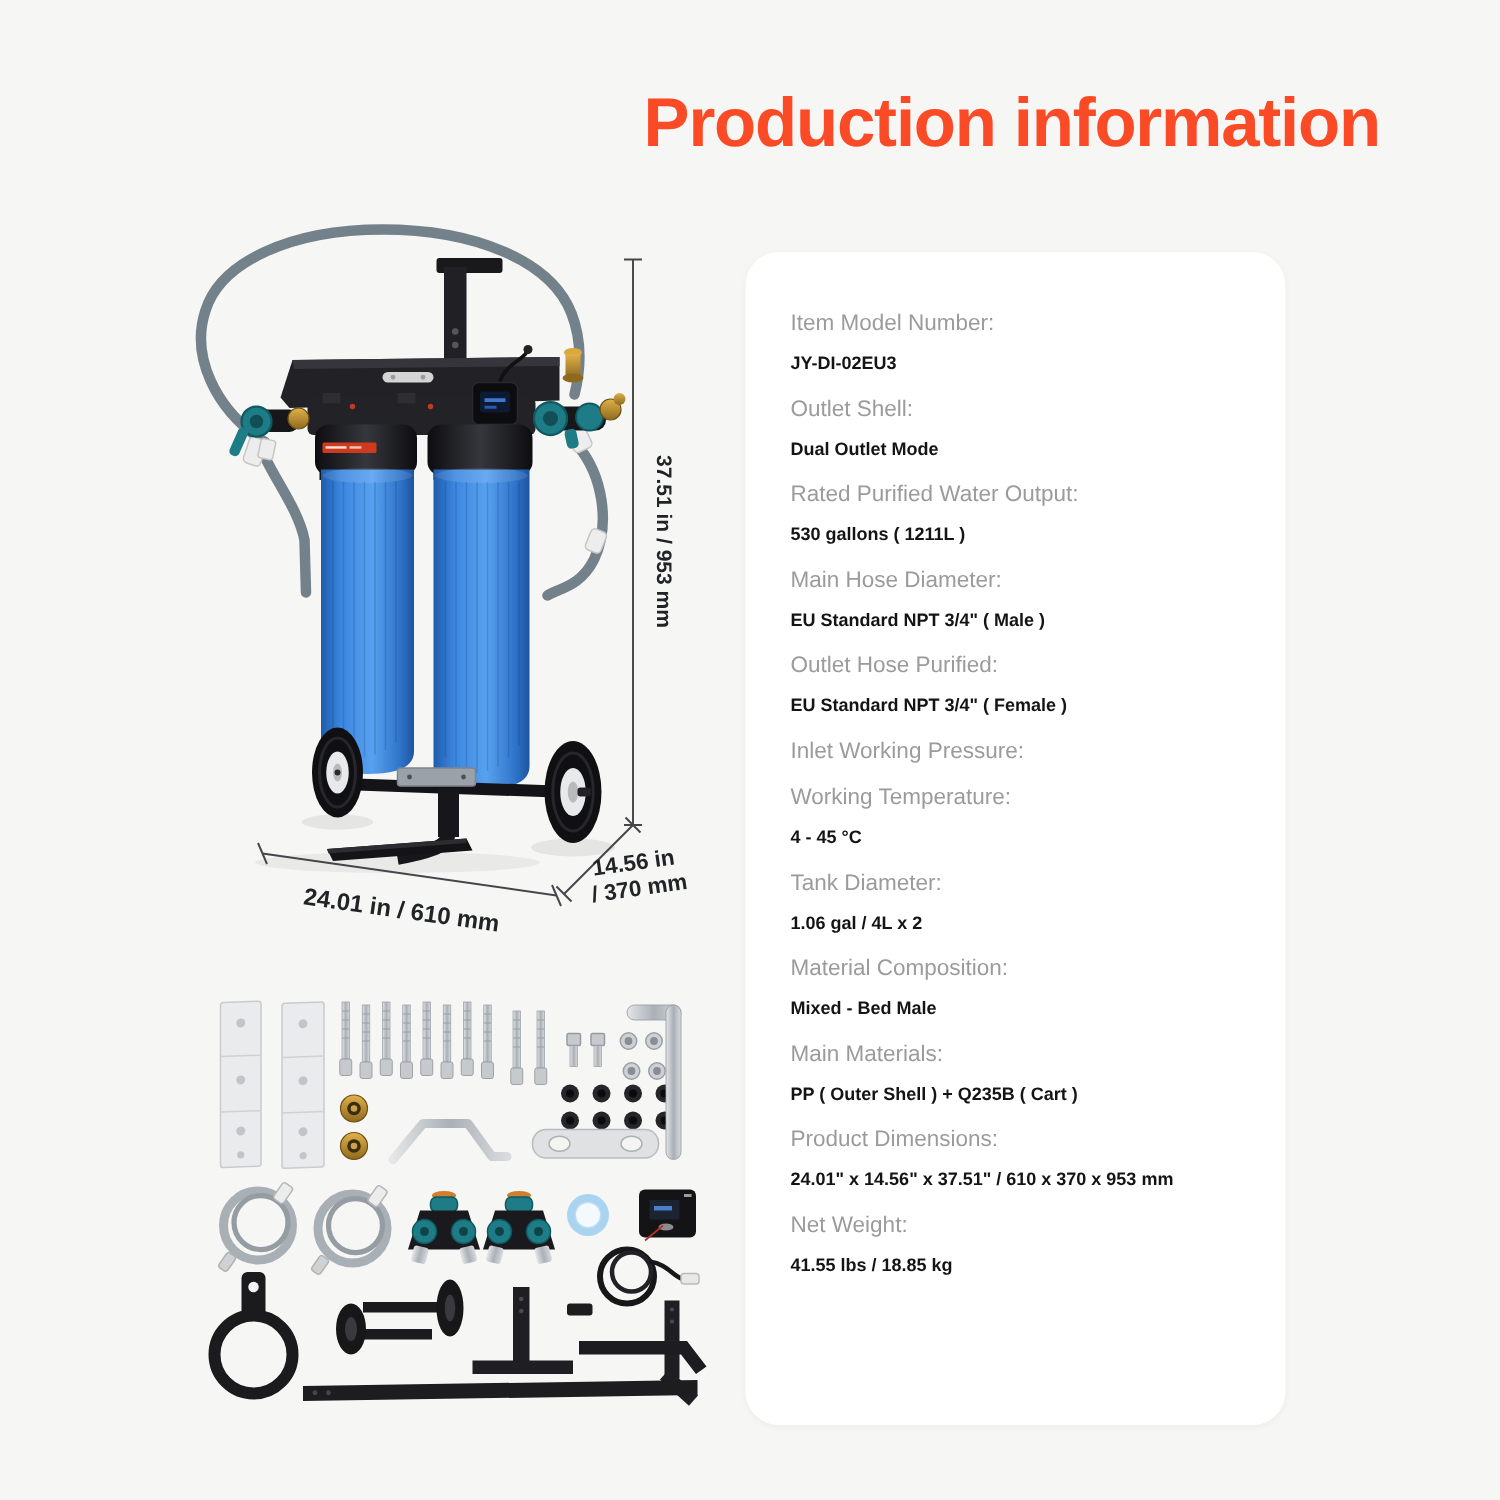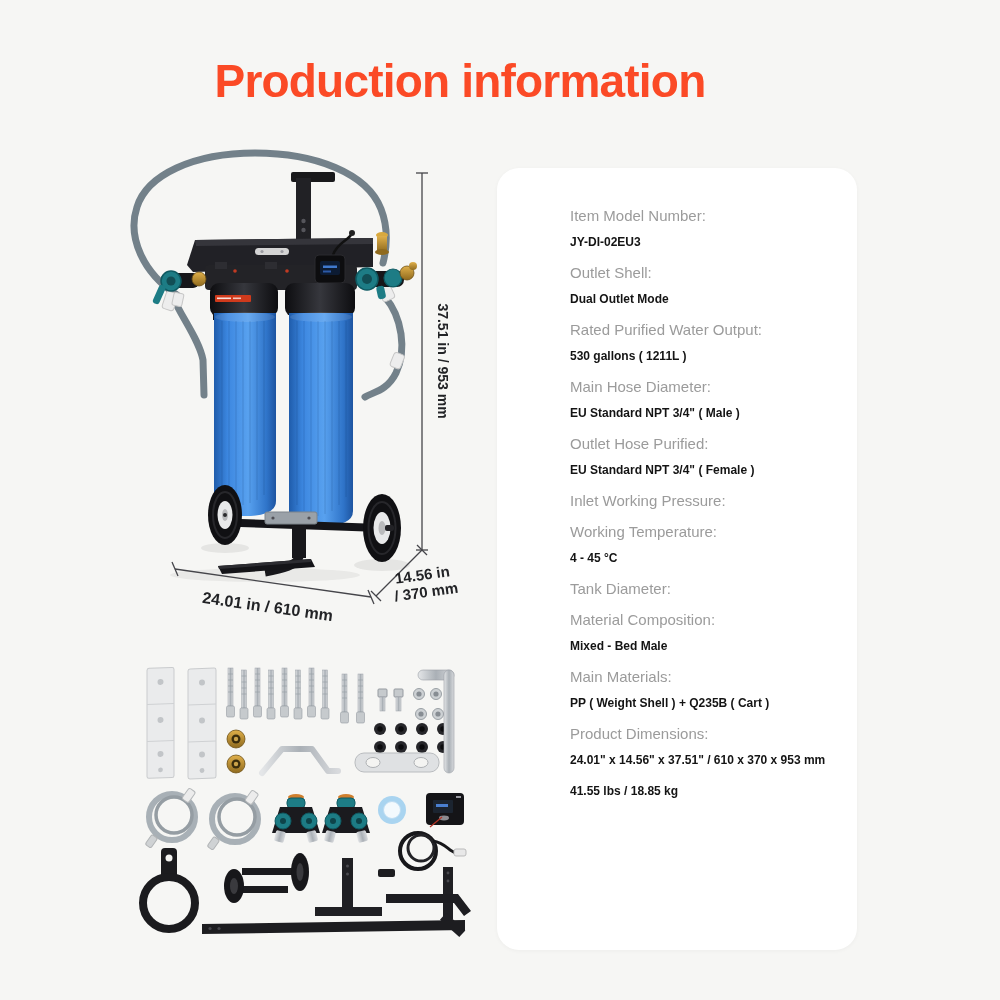--- a/index.html
+++ b/index.html
@@ -2,31 +2,31 @@
 <html><head>
 <meta charset="utf-8">
 <style>
   html,body{margin:0;padding:0;}
   .page{
     position:relative;width:1000px;height:1000px;overflow:hidden;
     background:#f6f6f4;
     font-family:"Liberation Sans",sans-serif;
   }
   .title{
-    position:absolute;top:54px;left:0;width:920px;text-align:center;
+    position:absolute;top:54px;left:0;width:920px;text-align:right;
     font-size:46px;font-weight:800;letter-spacing:-0.8px;color:#fb4a26;margin:0;
   }
   .product-figure{position:absolute;left:115px;top:145px;width:360px;height:480px;}
   .accessories-figure{position:absolute;left:130px;top:645px;width:345px;height:310px;}
   .spec-card{
     position:absolute;left:497px;top:168px;width:360px;height:782px;
     background:#ffffff;border-radius:22px;box-sizing:border-box;
     padding:38px 24px 0 30px;box-shadow:0 1px 4px rgba(0,0,0,0.04);
   }
-  .spec-row{margin-bottom:11px;margin-left:43px;}
+  .spec-row{margin-bottom:11px;}
   .spec-label{font-size:15px;line-height:20px;color:#9b9b9b;margin-bottom:6px;}
   .spec-value{font-size:12px;line-height:20px;font-weight:700;color:#141414;white-space:nowrap;}
   .dim-text{font-family:"Liberation Sans",sans-serif;font-weight:700;fill:#222326;}
   svg{display:block;}
 </style>
 </head>
 <body>
 
 <div class="page">
 
@@ -426,31 +426,33 @@
     </div>
     <div class="spec-row">
       <div class="spec-label">Inlet Working Pressure:</div>
     </div>
     <div class="spec-row">
       <div class="spec-label">Working Temperature:</div>
       <div class="spec-value">4 - 45 °C</div>
     </div>
     <div class="spec-row">
       <div class="spec-label">Tank Diameter:</div>
+      <div class="spec-value">1.06 gal / 4L x 2</div>
     </div>
     <div class="spec-row">
       <div class="spec-label">Material Composition:</div>
       <div class="spec-value">Mixed - Bed Male</div>
     </div>
     <div class="spec-row">
       <div class="spec-label">Main Materials:</div>
-      <div class="spec-value">PP ( Weight Shell ) + Q235B ( Cart )</div>
+      <div class="spec-value">PP ( Outer Shell ) + Q235B ( Cart )</div>
     </div>
     <div class="spec-row">
       <div class="spec-label">Product Dimensions:</div>
       <div class="spec-value">24.01" x 14.56" x 37.51" / 610 x 370 x 953 mm</div>
     </div>
     <div class="spec-row">
+      <div class="spec-label">Net Weight:</div>
       <div class="spec-value">41.55 lbs / 18.85 kg</div>
     </div>
   </section>
 
 </div>
 
 </body></html>

